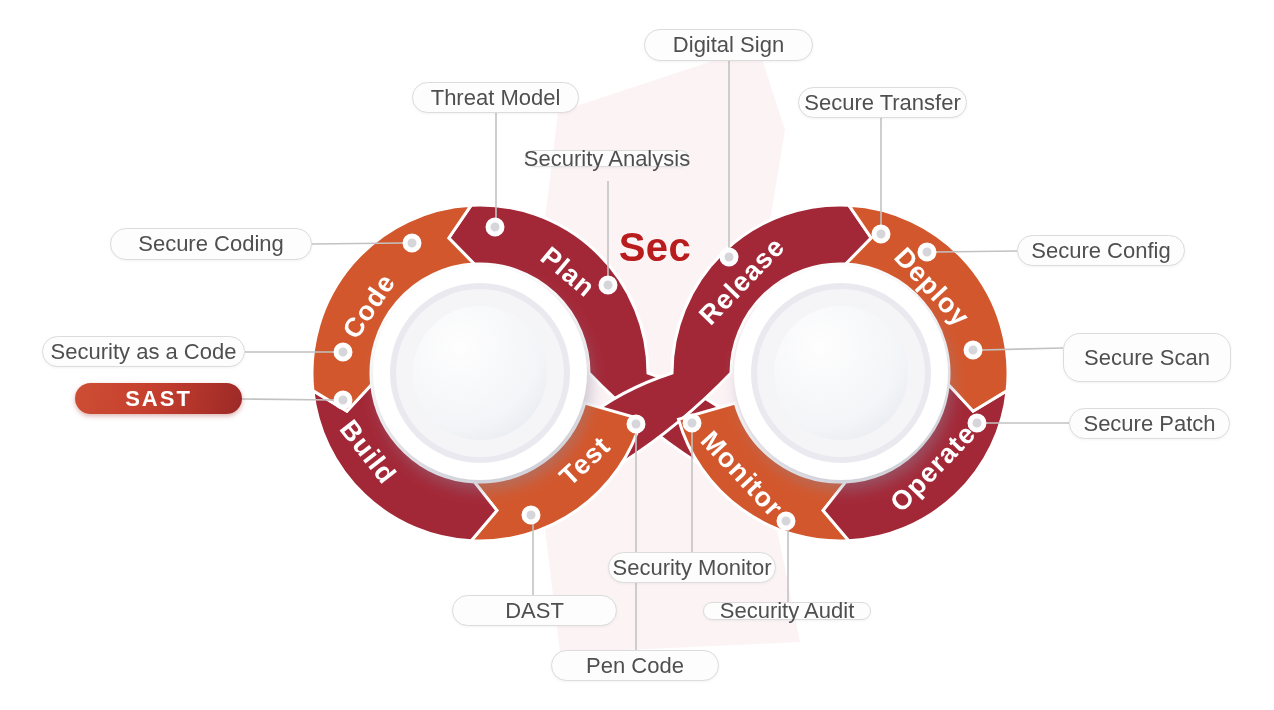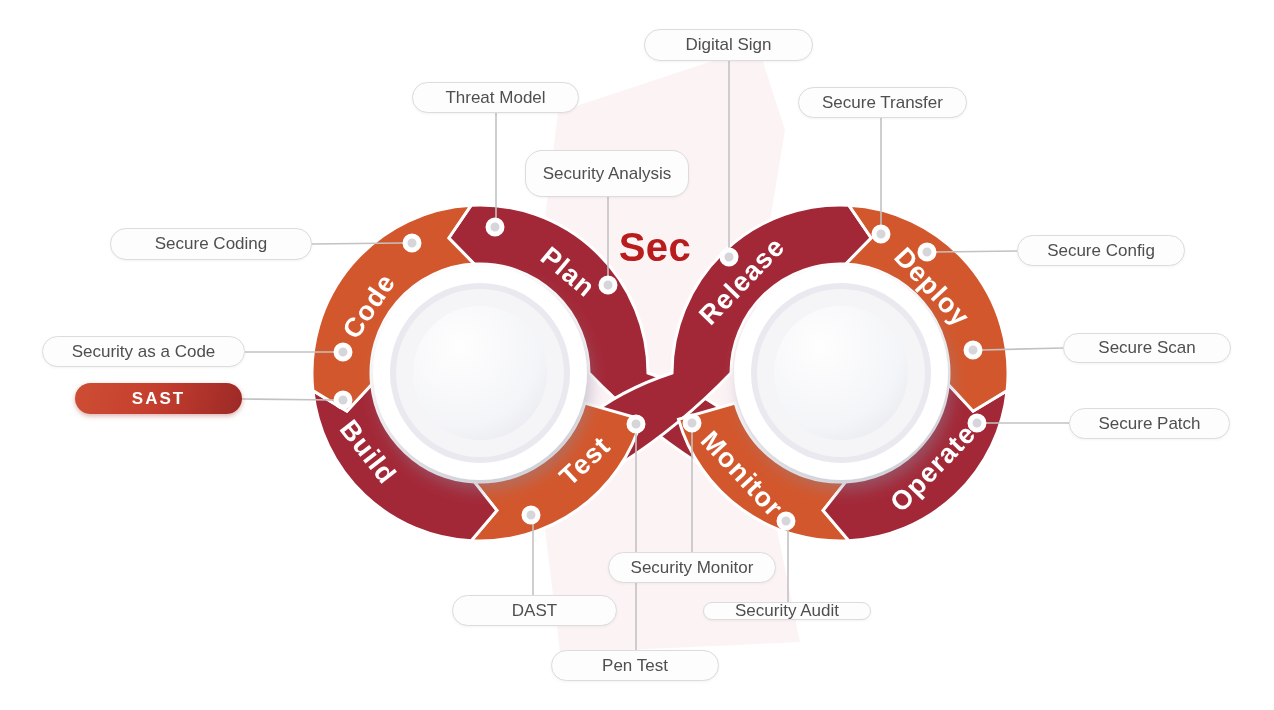--- a/index.html
+++ b/index.html
@@ -4,21 +4,21 @@
 <style>
   html,body{margin:0;padding:0;background:#ffffff;}
   .stage{
     position:relative;width:1274px;height:710px;background:#ffffff;overflow:hidden;
     font-family:"Liberation Sans",sans-serif;
   }
   #diagram{position:absolute;left:0;top:0;}
   .pill{
     position:absolute;display:flex;align-items:center;justify-content:center;
     background:#fdfdfd;border:1.5px solid #dcdcdc;border-radius:17px;
-    color:#4f4f4f;font-size:17px;white-space:nowrap;box-sizing:border-box;
+    color:#4f4f4f;font-size:22px;white-space:nowrap;box-sizing:border-box;
     box-shadow:0 1px 3px rgba(0,0,0,.05);
   }
   .pill.accent{
     background:linear-gradient(105deg,#cd4e34 0%,#c63f2e 45%,#9c2927 100%);
     color:#ffffff;border:none;letter-spacing:2px;
     box-shadow:0 2px 5px rgba(150,40,30,.35);
     font-weight:bold;
   }
   .big-label{
     position:absolute;transform:translate(-50%,-50%);
@@ -109,52 +109,52 @@
         <text transform="translate(932 287) rotate(47)" fill="#FFFFFF" font-size="27" font-weight="700" letter-spacing="1" text-anchor="middle" dominant-baseline="central" font-family="&quot;Liberation Sans&quot;, sans-serif">Deploy</text>
       </g>
   </svg>
 
   <div class="big-label sec-word" id="sec-label" style="left:655px;top:247px;color:#b91c1c;">Sec</div>
 
   <div id="pills">
       <div class="pill" style="left: 412px; top: 82px; width: 167px; height: 31px; text-align: center;">
         <span>Threat Model</span>
       </div>
-      <div class="pill" style="left: 525px; top: 150px; width: 164px; height: 47px;">
+      <div class="pill" style="left: 525px; top: 150px; width: 164px; height: 17px;">
         <span>Security Analysis</span>
       </div>
       <div class="pill" style="left: 644px; top: 29px; width: 169px; height: 32px;">
         <span>Digital Sign</span>
       </div>
       <div class="pill" style="left: 798px; top: 87px; width: 169px; height: 31px;">
         <span>Secure Transfer</span>
       </div>
       <div class="pill" style="left: 110px; top: 228px; width: 202px; height: 32px;">
         <span>Secure Coding</span>
       </div>
       <div class="pill" style="left: 1017px; top: 235px; width: 168px; height: 31px;">
         <span>Secure Config</span>
       </div>
       <div class="pill" style="left: 42px; top: 336px; width: 203px; height: 31px;">
         <span>Security as a Code</span>
       </div>
-      <div class="pill" style="left: 1063px; top: 333px; width: 168px; height: 30px;">
+      <div class="pill" style="left: 1063px; top: 333px; width: 168px; height: 49px;">
         <span>Secure Scan</span>
       </div>
       <div class="pill accent" style="left: 75px; top: 383px; width: 167px; height: 31px;">
         <span>SAST</span>
       </div>
       <div class="pill" style="left: 1069px; top: 408px; width: 161px; height: 31px;">
         <span>Secure Patch</span>
       </div>
       <div class="pill" style="left: 452px; top: 595px; width: 165px; height: 31px;">
         <span>DAST</span>
       </div>
       <div class="pill" style="left: 551px; top: 650px; width: 168px; height: 31px;">
-        <span>Pen Test</span>
+        <span>Pen Code</span>
       </div>
       <div class="pill" style="left: 608px; top: 552px; width: 168px; height: 31px;">
         <span>Security Monitor</span>
       </div>
       <div class="pill" style="left: 703px; top: 602px; width: 168px; height: 18px;">
         <span>Security Audit</span>
       </div>
     </div>
 </div>
 

